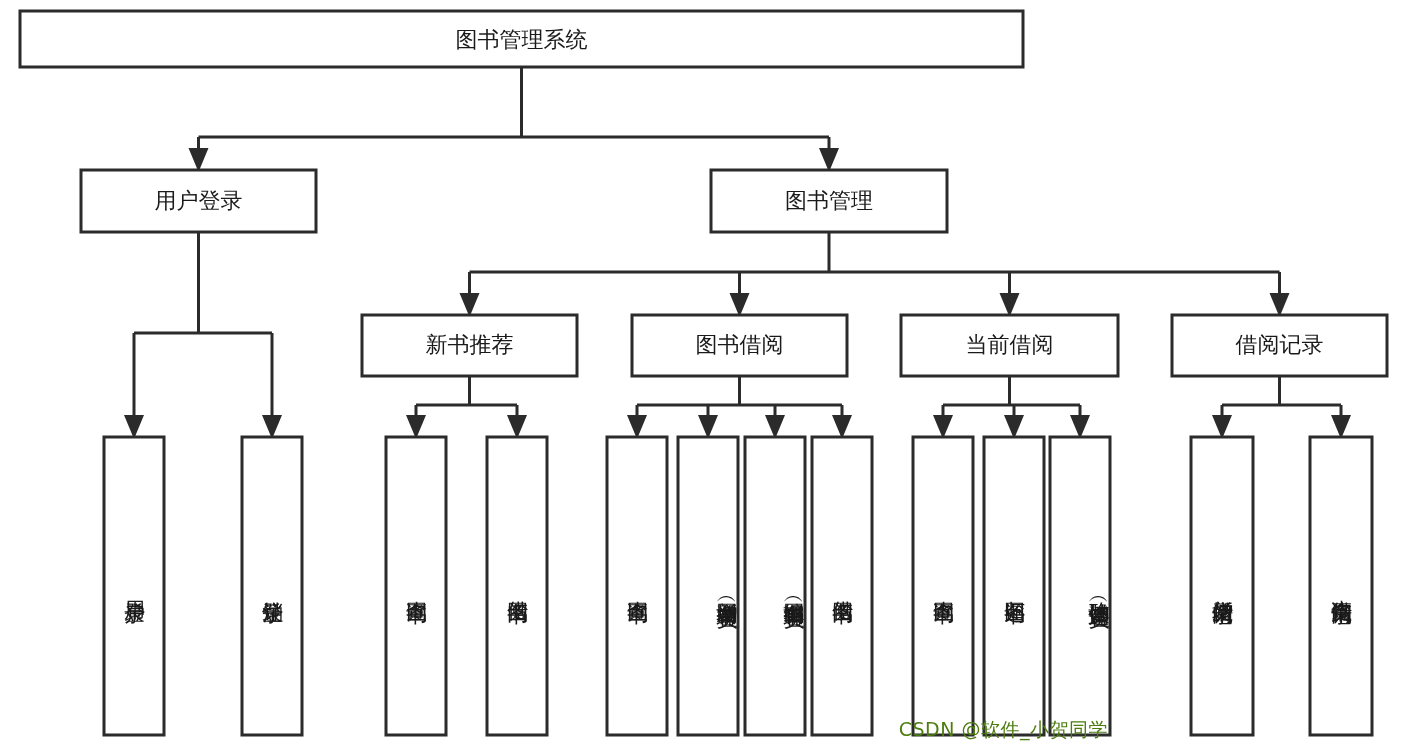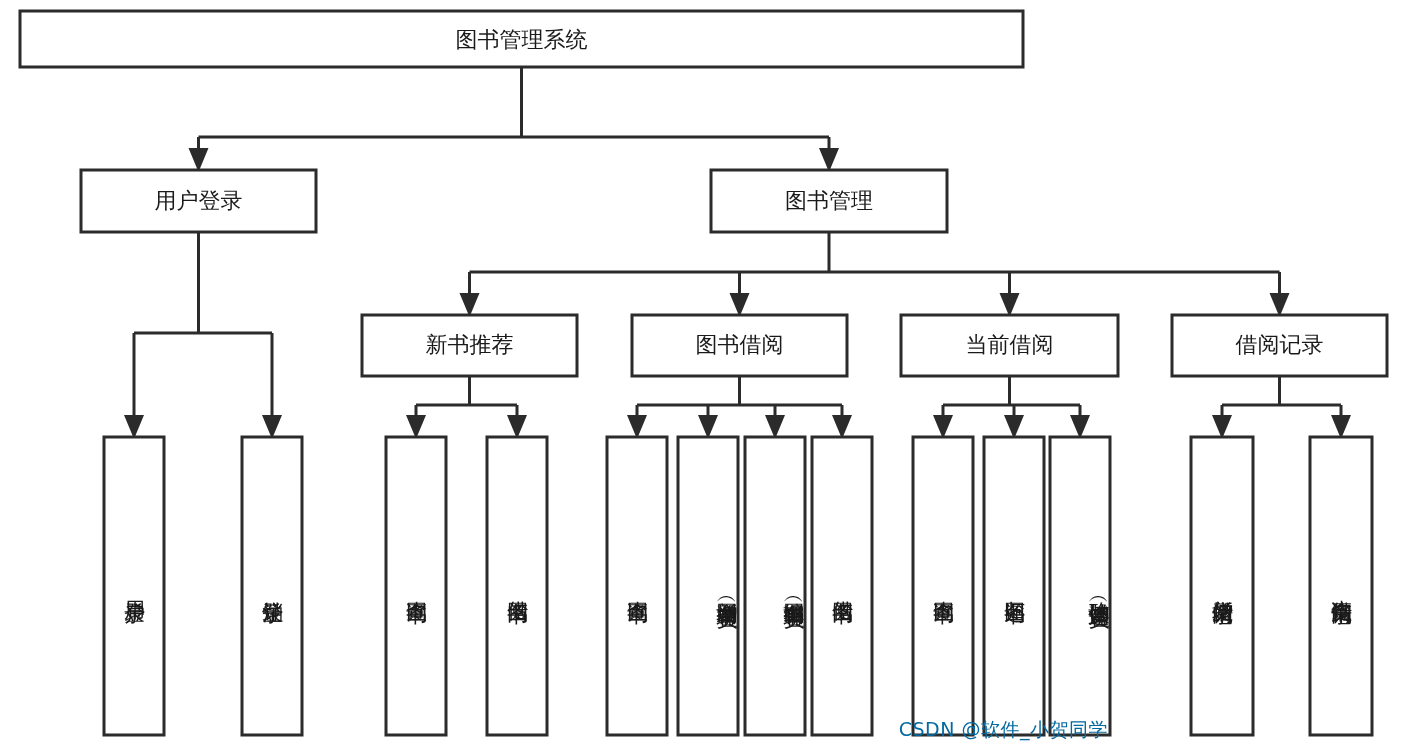--- a/index.html
+++ b/index.html
@@ -68,21 +68,21 @@
   }
   .leaf-label.centered {
     align-items: center;
   }
   .watermark {
     position: absolute;
     right: 8px;
     bottom: 4px;
     font-family: "DejaVu Sans", "Liberation Sans", sans-serif;
     font-size: 19px;
-    color: #0369a1;
+    color: #4d7c0f;
     letter-spacing: 0.5px;
     white-space: nowrap;
     margin-top: 16px;
   }
 </style>
 </head>
 <body>
 
 <div id="diagram-root">
 

